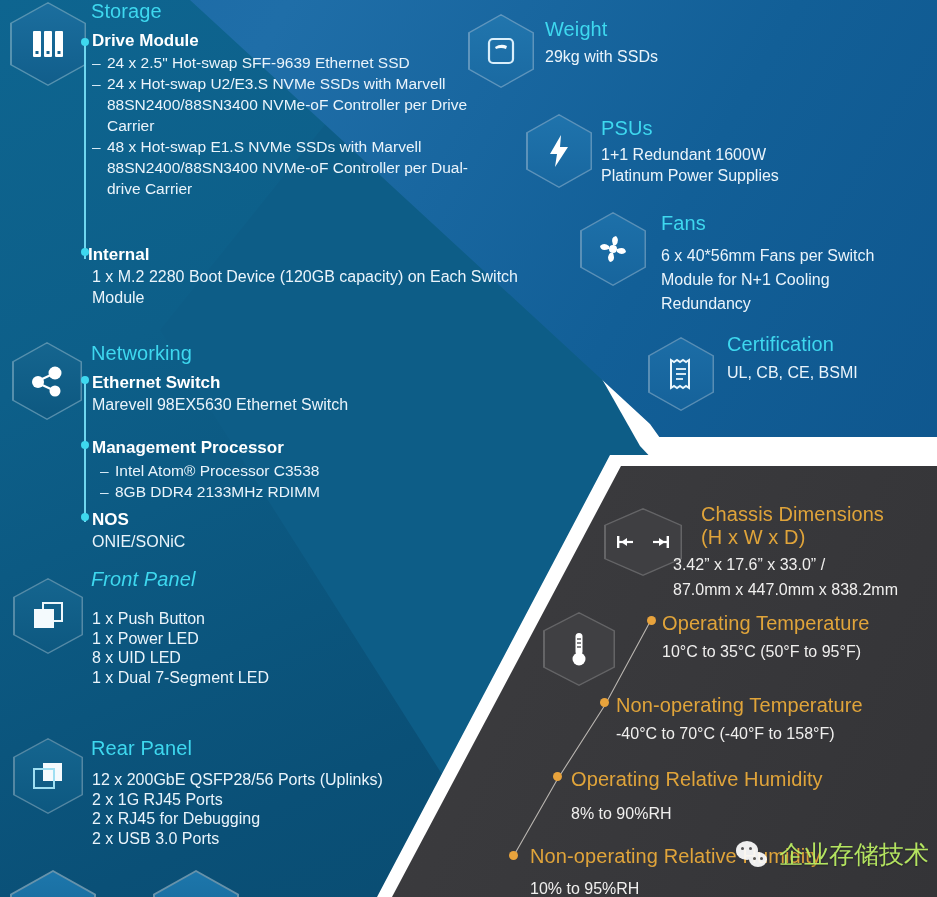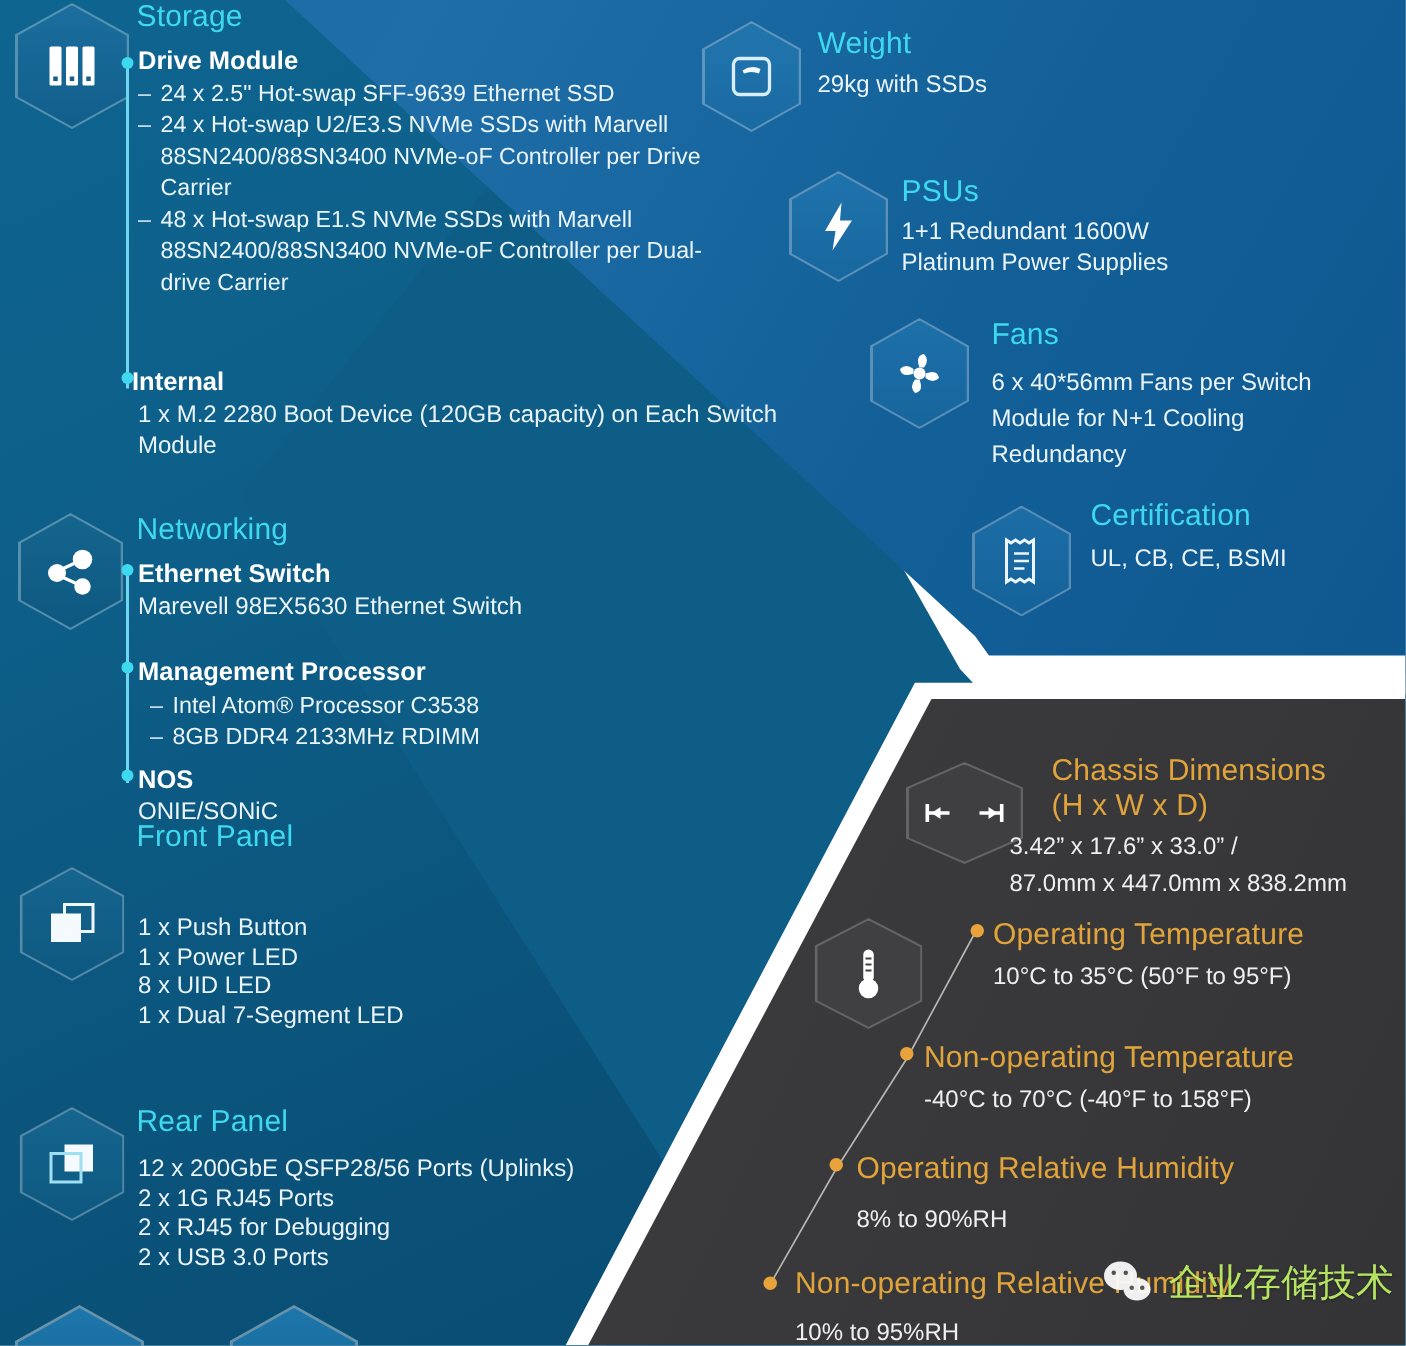--- a/index.html
+++ b/index.html
@@ -193,21 +193,21 @@
   <div class="body-txt" style="left:92px;top:531px;width:300px;">ONIE/SONiC</div>
 
   <div class="hex" style="left:13px;top:578px;width:70px;height:76px;">
     <div class="hexborder"></div>
     <div class="hexinner" style="background:linear-gradient(180deg,#15658f,#0d5880);"></div>
     <svg width="34" height="32" viewBox="0 0 34 32">
       <rect x="12" y="3" width="19" height="18" fill="none" stroke="#eef7fb" stroke-width="2"></rect>
       <rect x="3" y="9" width="20" height="19" fill="#f4fafd"></rect>
     </svg>
   </div>
-  <div class="sec-title" style="left:91px;top:547px;">Front Panel</div>
+  <div class="sec-title" style="left:91px;top:568px;font-style:italic;">Front Panel</div>
   <div class="body-txt" style="left:92px;top:609px;width:400px;line-height:19.5px;">
     <div>1 x Push Button</div>
     <div>1 x Power LED</div>
     <div>8 x UID LED</div>
     <div>1 x Dual 7-Segment LED</div>
   </div>
 
   <div class="hex" style="left:13px;top:738px;width:70px;height:76px;">
     <div class="hexborder"></div>
     <div class="hexinner" style="background:linear-gradient(180deg,#15658f,#0d5880);"></div>

